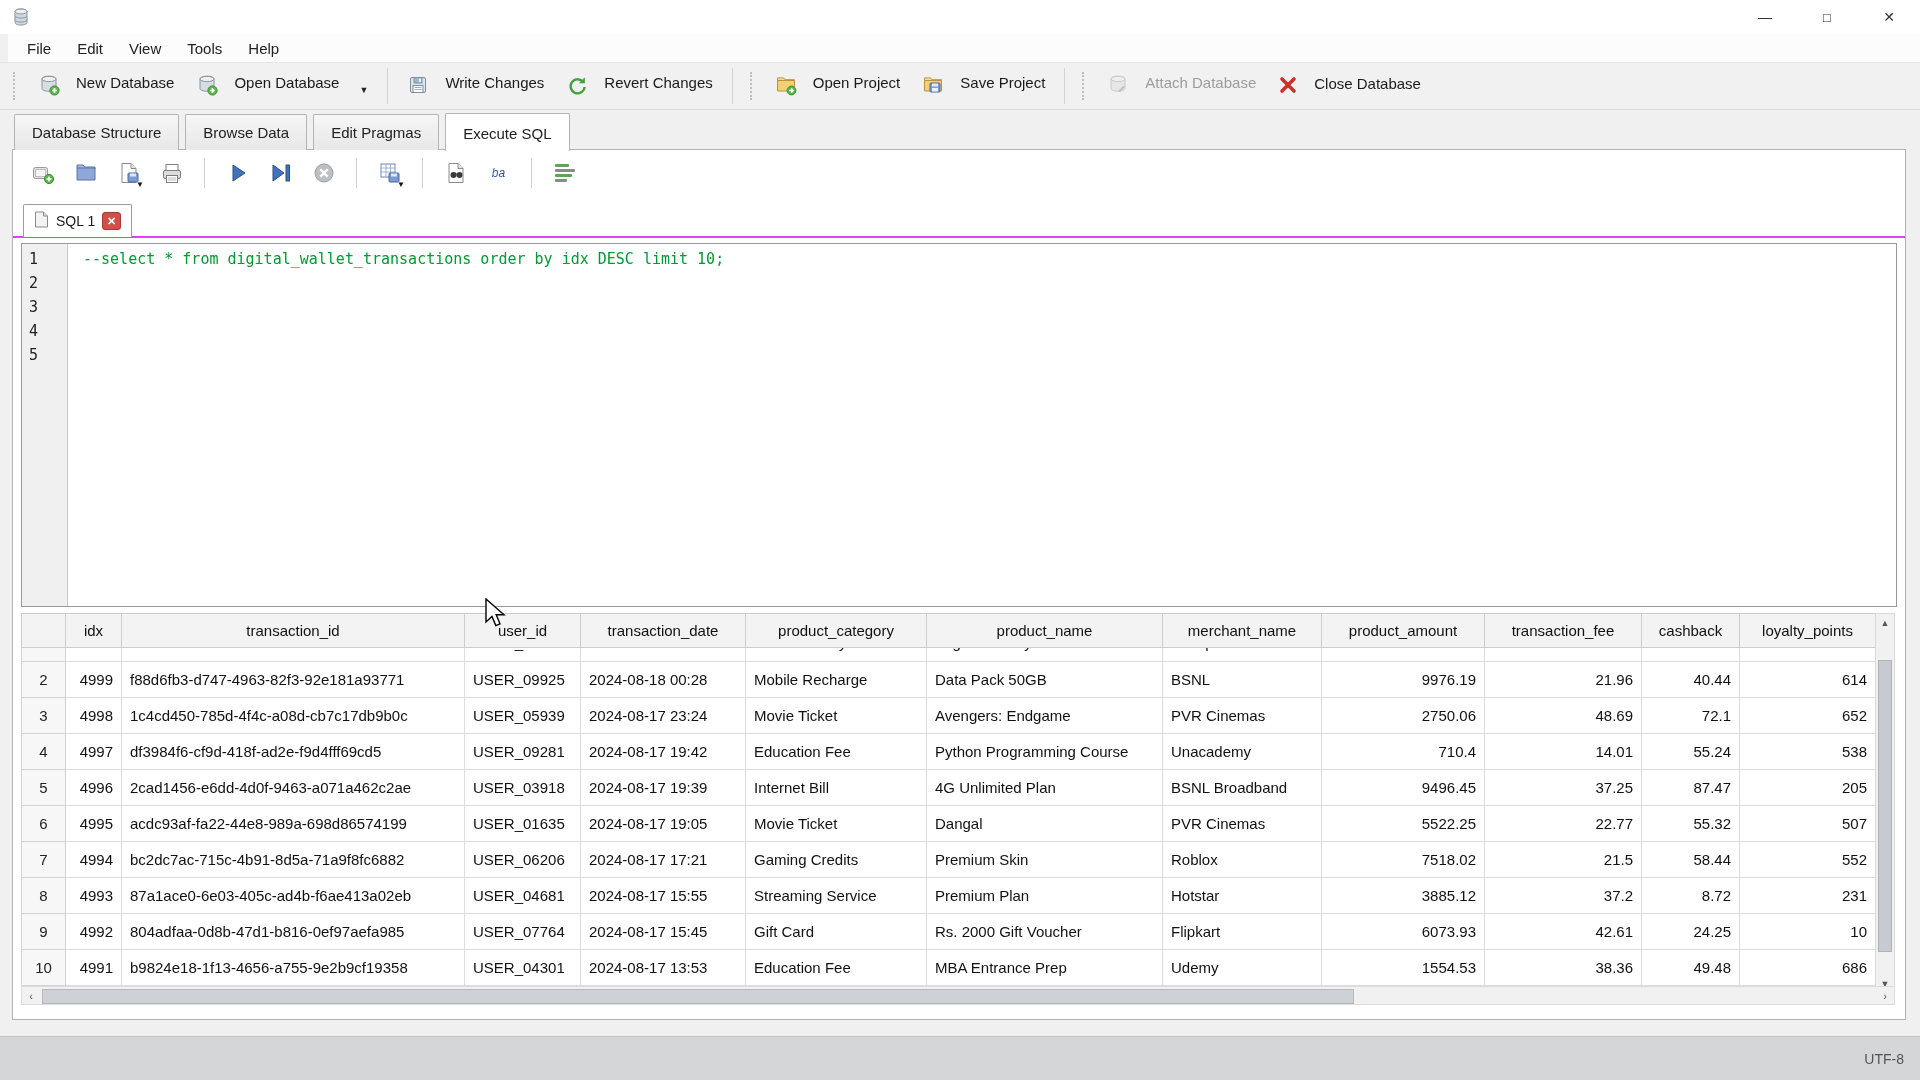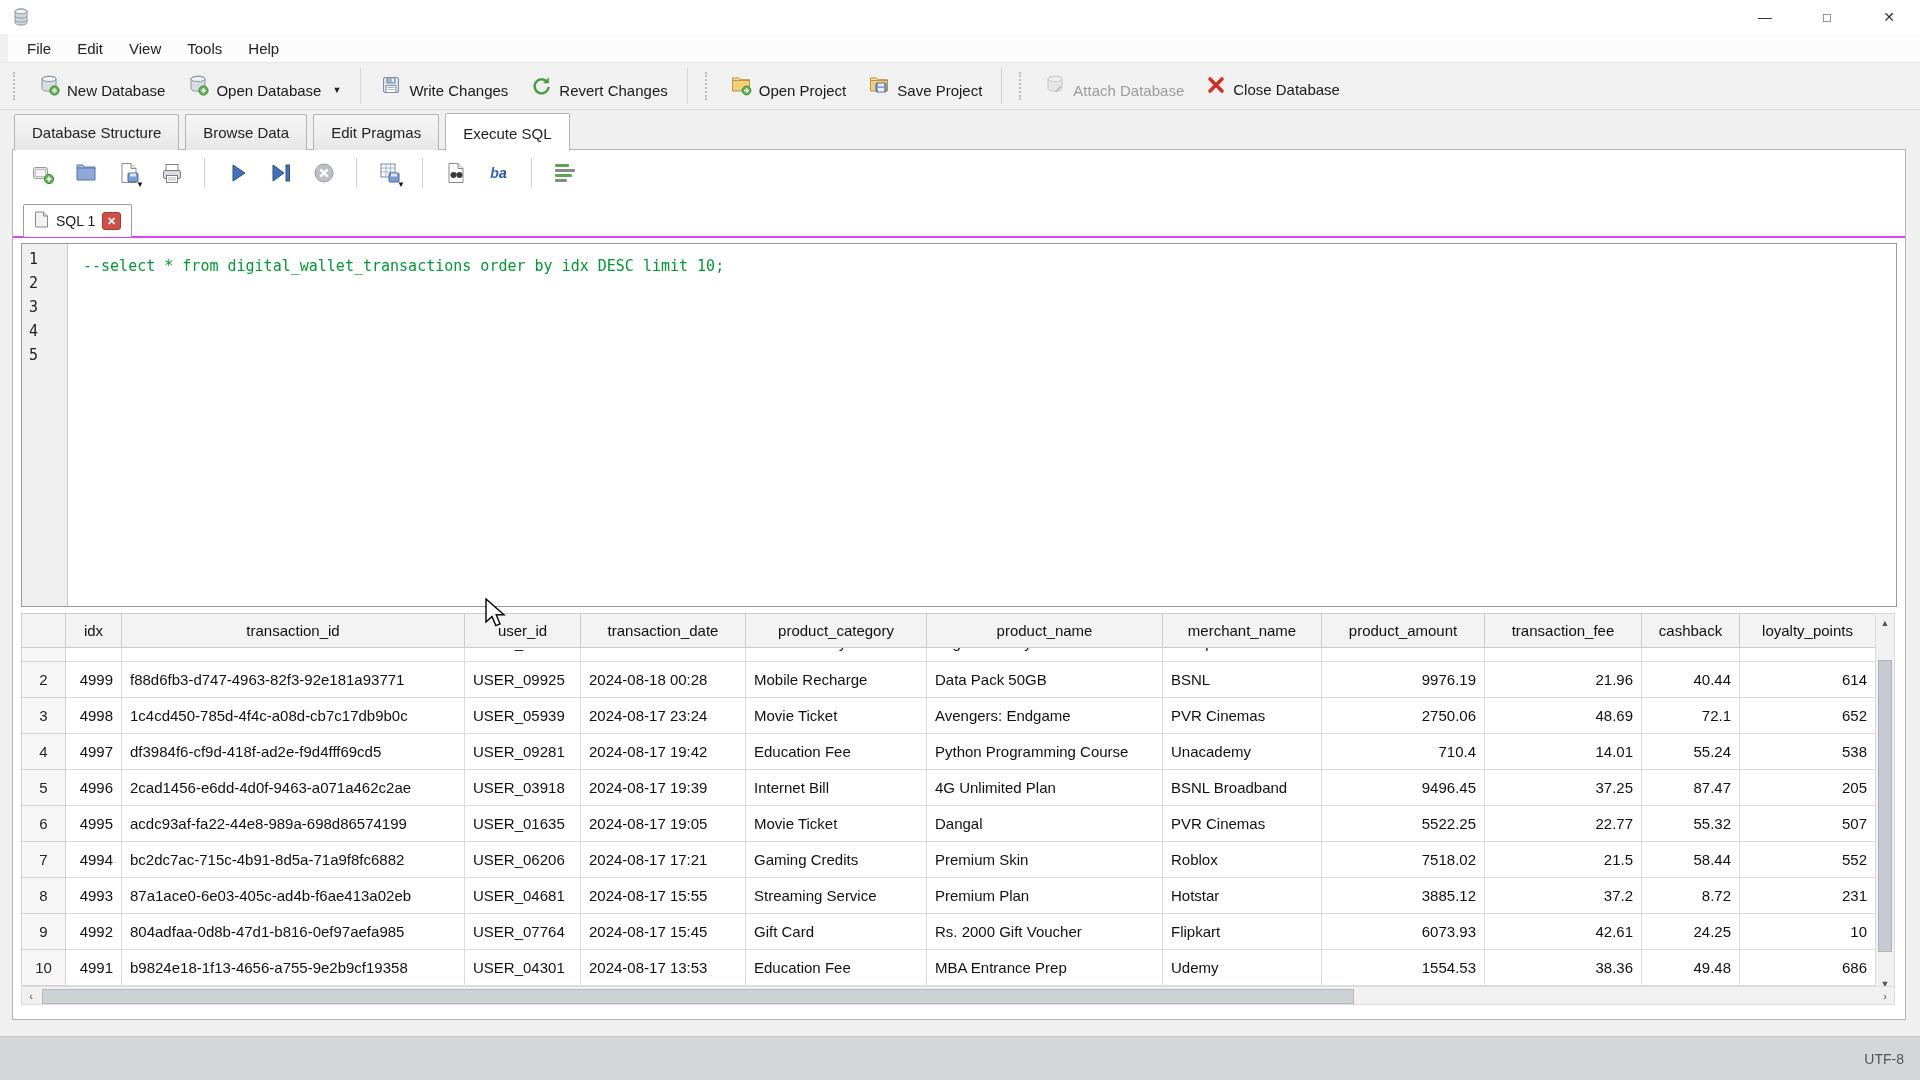--- a/index.html
+++ b/index.html
@@ -19,21 +19,21 @@
   .menubar{position:absolute;top:34px;left:8px;width:100%;height:28px;background:#fcfcfc;
            display:flex;align-items:center;padding-left:6px;box-sizing:border-box}
   .menuitem{padding:0 13px;height:100%;display:flex;align-items:center;color:#222}
 
   
   .toolbar{position:absolute;top:62px;left:0;width:100%;height:48px;background:#f1f1f1;
            border-top:1px solid #e6e6e6;border-bottom:1px solid #dadada;
            display:flex;align-items:center;box-sizing:border-box;padding-left:4px}
   .tbgrip{width:3px;height:28px;border-left:2px dotted #bdbdbd;margin:0 9px}
   .tbsep{width:1px;height:36px;background:#d4d4d4;margin:0 8px}
-  .tbbtn{display:flex;align-items:flex-end;gap:7px;padding:6px 11px;border-radius:3px;color:#1a1a1a}
+  .tbbtn{display:flex;align-items:flex-start;gap:16px;padding:6px 11px;border-radius:3px;color:#1a1a1a}
   .tbbtn.disabled{color:#9c9c9c}
   .tbbtn.disabled svg{opacity:.45}
   .dd-arrow{font-size:9px;color:#222;margin-left:4px;align-self:flex-end;padding-bottom:4px}
 
   
   .tabbar{position:absolute;top:110px;left:0;width:100%;height:40px;display:flex;
           align-items:flex-end;padding-left:14px;box-sizing:border-box;z-index:3}
   .tab{padding:9px 17px;border:1px solid #b4b4b4;border-bottom:none;
        background:linear-gradient(#f6f6f6,#e7e7e7);margin-right:6px;border-radius:2px 2px 0 0;
        color:#222;position:relative}
@@ -41,21 +41,21 @@
 
   
   .panel{position:absolute;top:149px;left:12px;width:1894px;height:871px;background:#fff;
          border:1px solid #b4b4b4;box-sizing:border-box;z-index:2}
 
   
   .sqltoolbar{height:46px;display:flex;align-items:center;padding-left:16px;gap:16px}
   .sicon{width:27px;height:27px;display:flex;align-items:center;justify-content:center;position:relative}
   .ssep{width:1px;height:30px;background:#d0d0d0;margin:0 3px}
   .sicon .mini-dd{position:absolute;right:-2px;bottom:-2px;font-size:8px;color:#111}
-  .ba-glyph{font-weight:bold;font-size:14px;color:#2f66b8;font-style:italic}
+  .ba-glyph{font-weight:normal;font-size:12px;color:#2f66b8;font-style:italic}
   .fmt-lines{display:flex;flex-direction:column;gap:2px;width:20px}
   .fmt-lines i{height:3px;border-radius:1px;display:block}
 
   
   .sqltabstrip{height:40px;border-bottom:2px solid #d946ef;display:flex;align-items:flex-end;
                padding-left:10px}
   .sqltab{display:flex;align-items:center;gap:7px;border:1px solid #9c9c9c;border-bottom:none;
           background:#fff;padding:6px 10px;font-size:14px;border-radius:2px 2px 0 0;margin-bottom:-1px}
   .sqltab-close{width:17px;height:16px;background:#cf5048;border:1px solid #a83a33;border-radius:3px;
                 color:#fff;font-size:11px;display:flex;align-items:center;justify-content:center;
@@ -328,21 +328,21 @@
 
   <div class="editor">
     <div class="gutter">
       <div class="ln">1</div>
       <div class="ln">2</div>
       <div class="ln">3</div>
       <div class="ln">4</div>
       <div class="ln">5</div>
     </div>
     <div class="codearea">
-      <div class="codeline comment" id="sql-comment-line" style="color: rgb(0, 154, 51); margin-top: 7px;">--select * from digital_wallet_transactions order by idx DESC limit 10;</div>
+      <div class="codeline comment" id="sql-comment-line" style="color: rgb(0, 154, 51);">--select * from digital_wallet_transactions order by idx DESC limit 10;</div>
     </div>
   </div>
 
   <div class="gridwrap">
     <table class="grid">
       <colgroup id="grid-cols">
           <col style="width: 44px;">
           <col style="width: 56px;">
           <col style="width: 343px;">
           <col style="width: 116px;">

